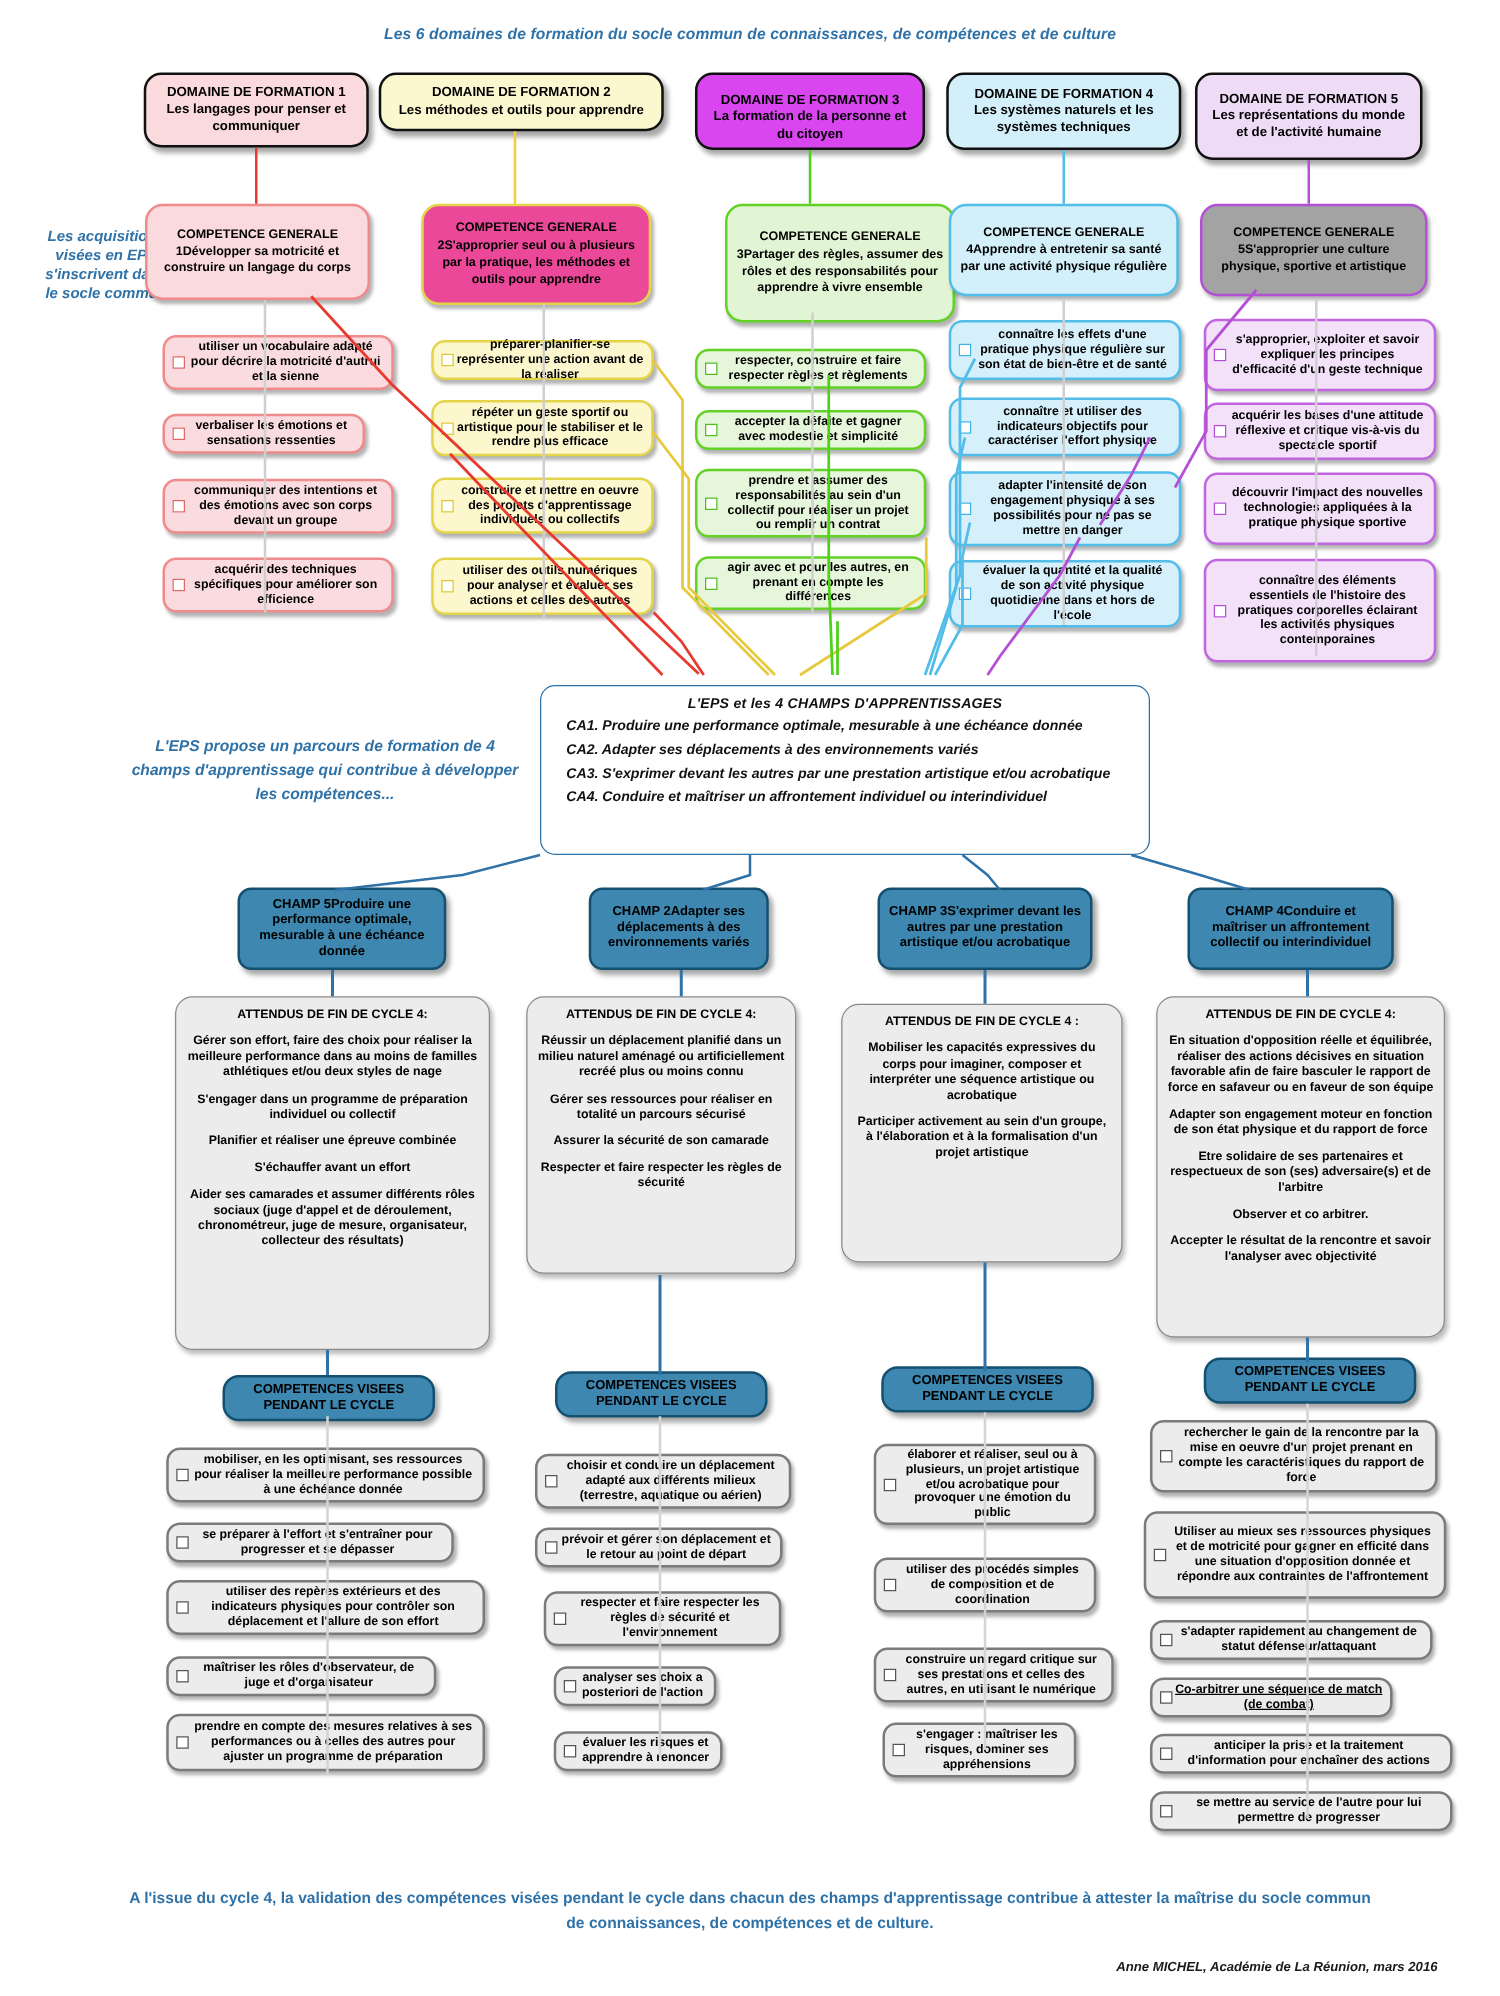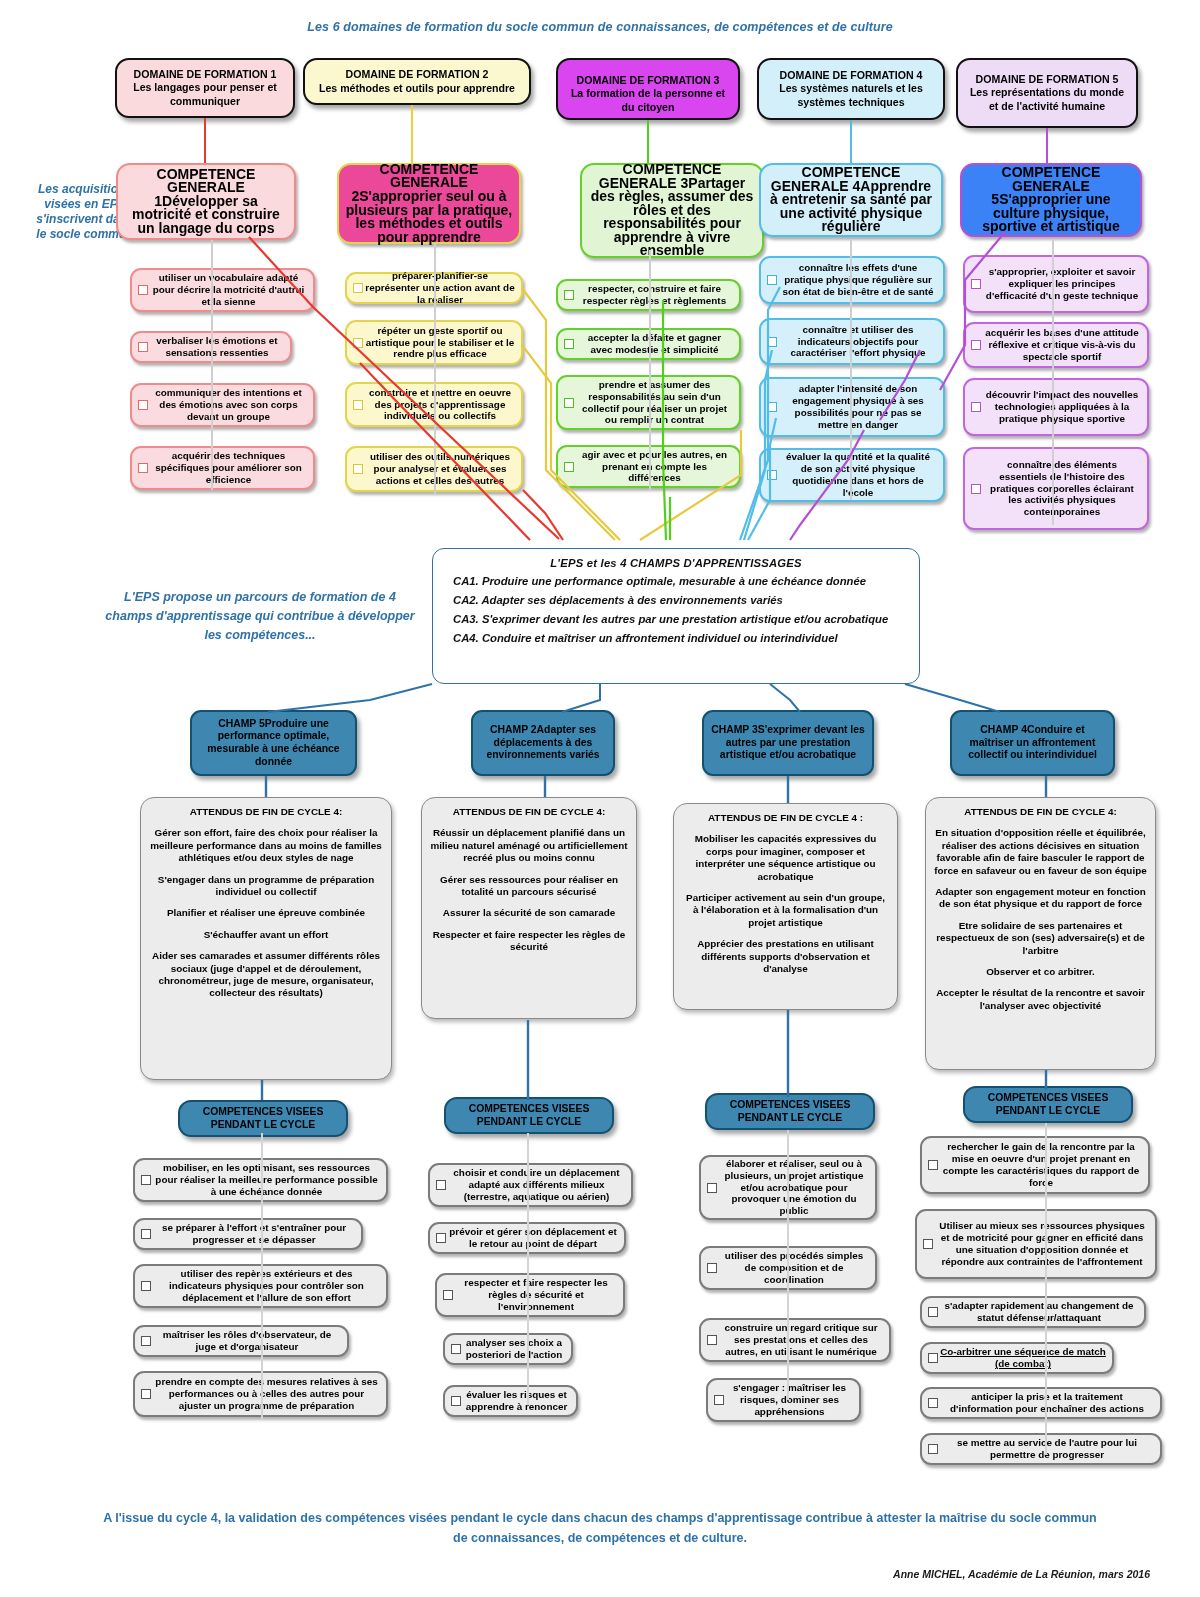--- a/index.html
+++ b/index.html
@@ -58,26 +58,26 @@
     line-height:13.5px; box-shadow:3px 4px 4px rgba(0,0,0,0.35);
   }
   .domain .hd { display:block; }
   .d1 { background:#fadadd; }
   .d2 { background:#fbf8d0; }
   .d3 { background:#d946ef;align-items:flex-end; }
   .d4 { background:#d3effa; }
   .d5 { background:#eedcf7; }
 
   
-  .cg { border-radius:14px; font-size:14px; line-height:13.6px; }
+  .cg { border-radius:14px; font-size:10px; line-height:13.6px; }
   .cg1 { background:#fadadd; border-color:#ef8b8b; }
   .cg2 { background:#ec4899; border-color:#e3d44a;align-items:center; }
   .cg3 { background:#e1f5d4; border-color:#62d326;margin-left:24px; }
   .cg4 { background:#d3effa; border-color:#52bde8; }
-  .cg5 { background:#3b82f6; border-color:#b44fd6; }
+  .cg5 { background:#a3a3a3; border-color:#b44fd6; }
 
   
   .leaf {
     border-radius:11px; font-size:9.9px; line-height:11.9px;
     padding:5px 6px 5px 18px;
   }
   .leaf1 { background:#fadce0; border-color:#ef8b8b; }
   .leaf2 { background:#fcf7cd; border-color:#e3d44a; }
   .leaf3 { background:#e5f6da; border-color:#62d326; }
   .leaf4 { background:#d6f0fb; border-color:#52bde8; }
@@ -352,21 +352,20 @@
     <p>Assurer la sécurité de son camarade</p>
     <p>Respecter et faire respecter les règles de sécurité</p>
   </div>
 </div>
 
 <div class="node attendus" style="left:673px;top:803px;width:225px;height:207px;">
   <div class="txt">
     <span class="hdr">ATTENDUS DE FIN DE CYCLE 4 :</span>
     <p>Mobiliser les capacités expressives du corps pour imaginer, composer et interpréter une séquence artistique ou acrobatique</p>
     <p>Participer activement au sein d'un groupe, à l'élaboration et à la formalisation d'un projet artistique</p>
-    <p>Apprécier des prestations en utilisant différents supports d'observation et d'analyse</p>
   </div>
 </div>
 
 <div class="node attendus" style="left:925px;top:797px;width:231px;height:273px;">
   <div class="txt">
     <span class="hdr">ATTENDUS DE FIN DE CYCLE 4:</span>
     <p>En situation d'opposition réelle et équilibrée, réaliser des actions décisives en situation favorable afin de faire basculer le rapport de force en safaveur ou en faveur de son équipe</p>
     <p>Adapter son engagement moteur en fonction de son état physique et du rapport de force</p>
     <p>Etre solidaire de ses partenaires et respectueux de son (ses) adversaire(s) et de l'arbitre</p>
     <p>Observer et co arbitrer.</p>

